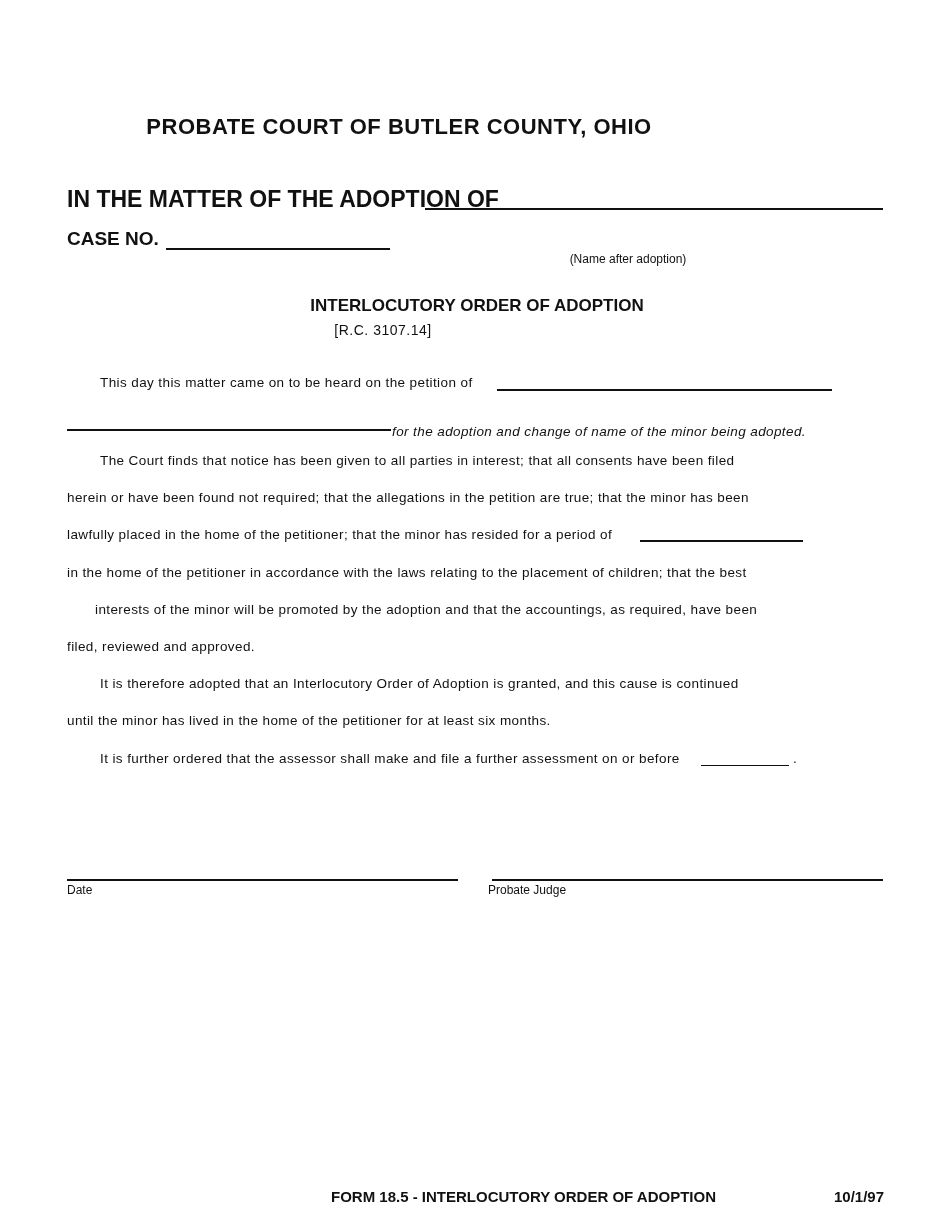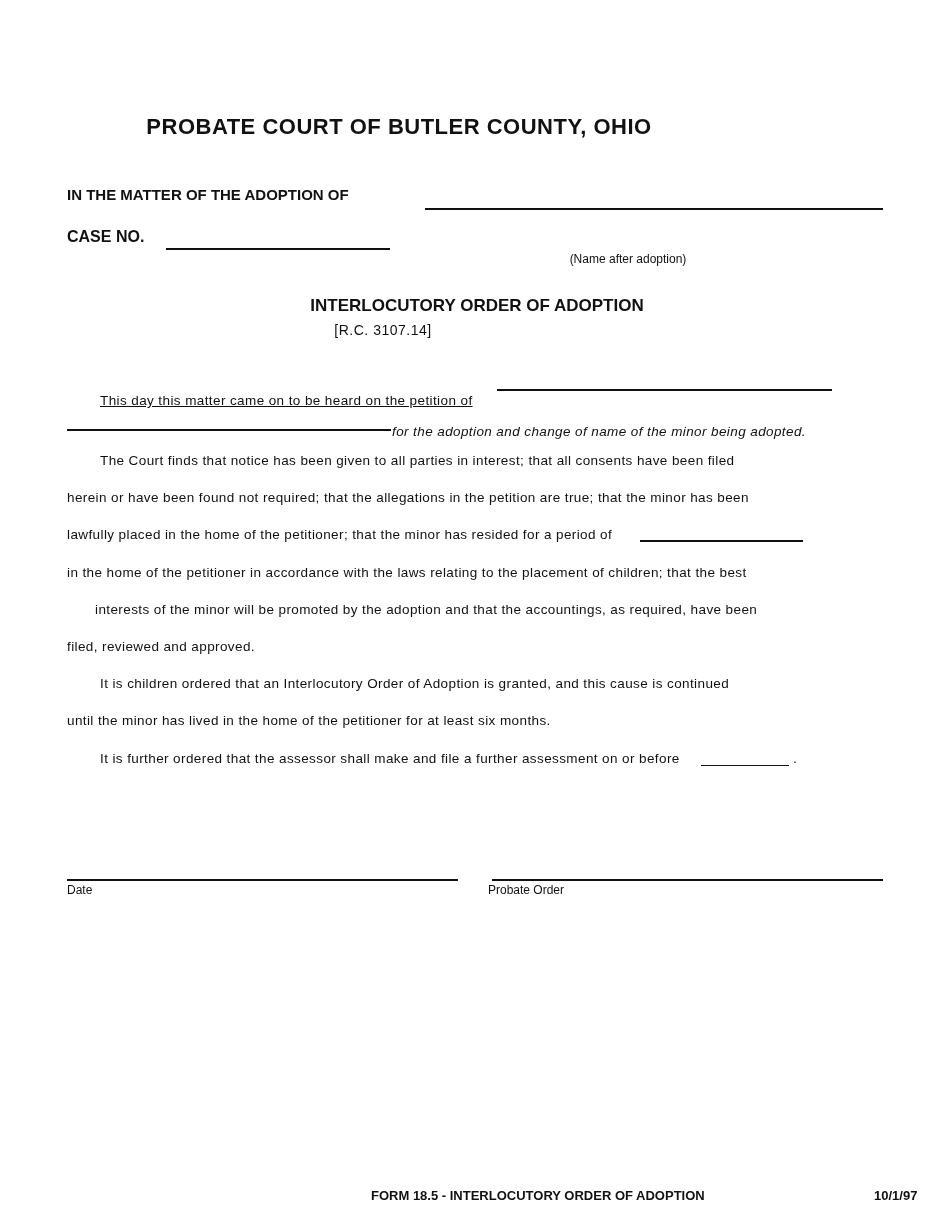--- a/index.html
+++ b/index.html
@@ -1,64 +1,64 @@
 <!DOCTYPE html>
 <html><head>
 <meta charset="utf-8">
 <style>
   html, body { margin:0; padding:0; background:#ffffff; }
   body { width:950px; height:1230px; position:relative; color:#111; font-family:"Liberation Sans", sans-serif; overflow:hidden; }
   .abs { position:absolute; }
   .court-title { left:0; width:798px; top:114px; text-align:center; font-weight:bold; font-size:22px; letter-spacing:0.5px; }
-  .matter-label { left:67px; top:186px; font-weight:bold; font-size:15px; }
-  .case-label { left:67px; top:228px; font-weight:bold; font-size:16px; }
+  .matter-label { left:67px; top:186px; font-weight:bold; font-size:23px; }
+  .case-label { left:67px; top:228px; font-weight:bold; font-size:19px; }
   .line { border-bottom:2px solid #111; height:0; }
   .name-line { left:425px; top:208px; width:458px; }
   .name-caption { left:425px; width:406px; top:212px; text-align:center; font-size:12px;margin-top:40px; }
   .case-line { left:166px; top:248px; width:224px; }
   .order-title { left:2px; width:950px; top:296px; text-align:center; font-weight:bold; font-size:17px; }
   .rc { left:0; width:766px; top:322px; text-align:center; font-size:14px; letter-spacing:0.5px; }
   .p { font-size:13.5px; letter-spacing:0.4px; white-space:nowrap; }
   .sig-caption { font-size:12px; }
-  .footer { font-weight:bold; font-size:13px;margin-left:40px; }
+  .footer { font-weight:bold; font-size:15px; }
 </style>
 </head>
 <body>
 
 <div class="abs court-title">PROBATE COURT OF BUTLER COUNTY, OHIO</div>
 
 <div class="abs matter-label">IN THE MATTER OF THE ADOPTION OF</div>
 <div class="abs line name-line"></div>
 <div class="abs name-caption">(Name after adoption)</div>
 
 <div class="abs case-label">CASE NO.</div>
 <div class="abs line case-line"></div>
 
 <div class="abs order-title">INTERLOCUTORY ORDER OF ADOPTION</div>
 <div class="abs rc">[R.C. 3107.14]</div>
 
-<div class="abs p" style="left:100px;top:393px;text-decoration:underline;">This day this matter came on to be heard on the petition of</div>
+<div class="abs p" style="left:100px;top:375px;">This day this matter came on to be heard on the petition of</div>
 <div class="abs line" style="left:497px;top:389px;width:335px;"></div>
 <div class="abs line" style="left:67px;top:429px;width:324px;"></div>
 <div class="abs p" style="left:392px;top:424px;font-style:italic;">for the adoption and change of name of the minor being adopted.</div>
 
 <div class="abs p" style="left:100px;top:453px;">The Court finds that notice has been given to all parties in interest; that all consents have been filed</div>
 <div class="abs p" style="left:67px;top:490px;">herein or have been found not required; that the allegations in the petition are true; that the minor has been</div>
 <div class="abs p" style="left:67px;top:527px;">lawfully placed in the home of the petitioner; that the minor has resided for a period of</div>
 <div class="abs line" style="left:640px;top:540px;width:163px;"></div>
 <div class="abs p" style="left:67px;top:565px;">in the home of the petitioner in accordance with the laws relating to the placement of children; that the best</div>
 <div class="abs p" style="left:67px;top:602px;padding-left:28px;">interests of the minor will be promoted by the adoption and that the accountings, as required, have been</div>
 <div class="abs p" style="left:67px;top:639px;">filed, reviewed and approved.</div>
 
-<div class="abs p" style="left:100px;top:676px;">It is children ordered that an Interlocutory Order of Adoption is granted, and this cause is continued</div>
+<div class="abs p" style="left:100px;top:676px;">It is therefore adopted that an Interlocutory Order of Adoption is granted, and this cause is continued</div>
 <div class="abs p" style="left:67px;top:713px;">until the minor has lived in the home of the petitioner for at least six months.</div>
 
 <div class="abs p" style="left:100px;top:751px;">It is further ordered that the assessor shall make and file a further assessment on or before</div>
 <div class="abs" style="left:701px;top:765px;width:88px;border-bottom:1px solid #111;height:0;"></div>
 <div class="abs p" style="left:793px;top:751px;">.</div>
 
 <div class="abs line" style="left:67px;top:879px;width:391px;"></div>
 <div class="abs sig-caption" style="left:67px;top:883px;">Date</div>
 <div class="abs line" style="left:492px;top:879px;width:391px;"></div>
-<div class="abs sig-caption" style="left:488px;top:883px;">Probate Order</div>
+<div class="abs sig-caption" style="left:488px;top:883px;">Probate Judge</div>
 
 <div class="abs footer" style="left:331px;top:1188px;">FORM 18.5 - INTERLOCUTORY ORDER OF ADOPTION</div>
 <div class="abs footer" style="left:834px;top:1188px;">10/1/97</div>
 
 </body></html>

